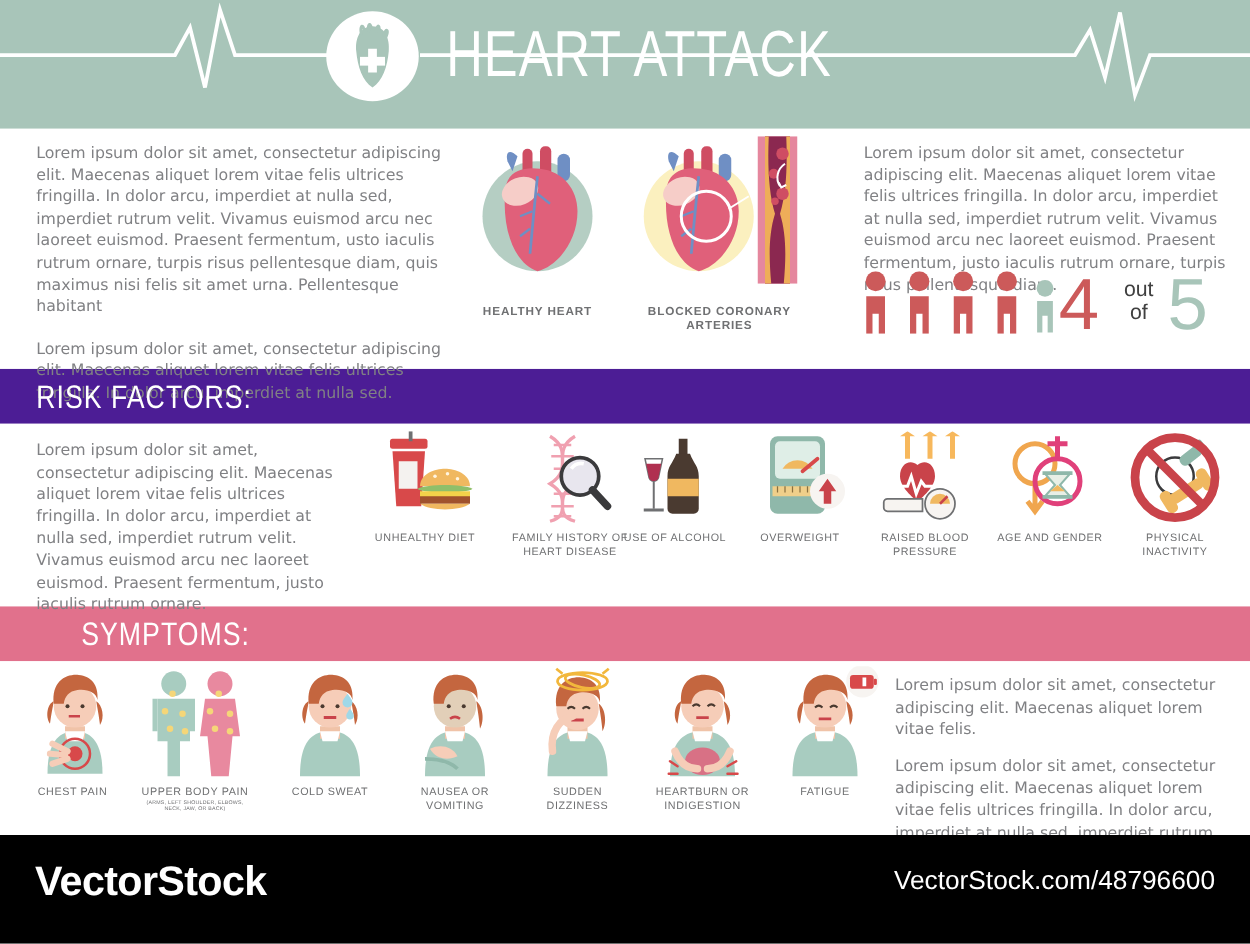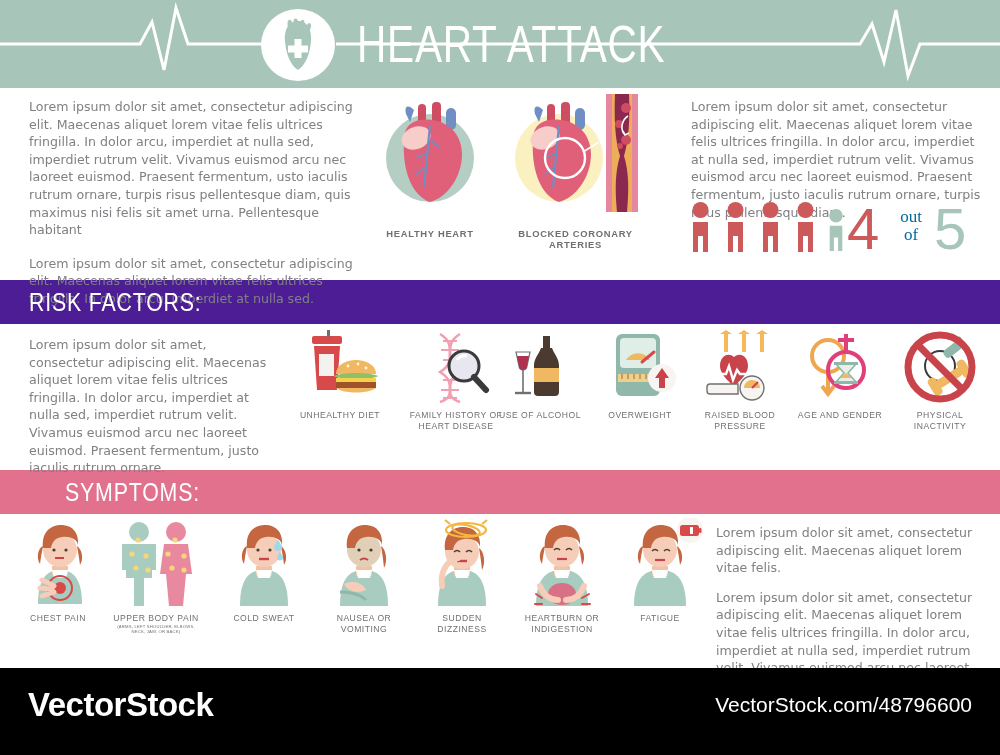--- a/index.html
+++ b/index.html
@@ -8,21 +8,21 @@
     width:1000px;height:755px;
     background:#ffffff;
     font-family:"Liberation Sans", sans-serif;
     overflow:hidden;
     position:relative;
   }
   .page{position:relative;width:1000px;height:755px;background:#fff;}
 
   
   .header{
-    position:relative;height:88px;background:#a8c5b9;overflow:hidden;
+    position:relative;height:103px;background:#a8c5b9;overflow:hidden;
   }
   .ecg{position:absolute;left:0;top:0;width:1000px;height:88px;}
   .logo-badge{
     position:absolute;left:261px;top:9px;width:74px;height:72px;
     background:#ffffff;border-radius:50%/50%;
   }
   .logo-heart{position:absolute;left:276px;top:17px;width:44px;height:56px;}
   .title{
     position:absolute;left:357px;top:16px;
     color:#ffffff;font-size:52px;line-height:56px;
@@ -57,22 +57,22 @@
   .person{position:absolute;width:19px;height:50px;}
   .big-num{
     position:absolute;font-size:58px;line-height:58px;
     font-family:"Liberation Sans Narrow","Liberation Sans",sans-serif;
     font-weight:300;
   }
   .num4{left:156px;top:2px;color:#cc5a5a;}
   .num5{left:243px;top:2px;color:#a8c5b9;}
   .outof{
     position:absolute;left:200px;top:10px;width:40px;
-    color:#0369a1;font-size:17px;line-height:18px;text-align:center;
-    font-family:Liberation Serif, serif;
+    color:#404040;font-size:17px;line-height:18px;text-align:center;
+    font-family:Liberation Sans, sans-serif;
   }
 
   
   .bar{height:44px;display:flex;align-items:center;}
   .bar-risk{background:#4c1d95;}
   .bar-symp{background:#e1718c;padding-left:36px;}
   .bar-title{
     color:#ffffff;font-size:26px;letter-spacing:1px;
     font-family:"Liberation Sans Narrow","Liberation Sans",sans-serif;
     transform:scaleX(0.82);transform-origin:left center;

